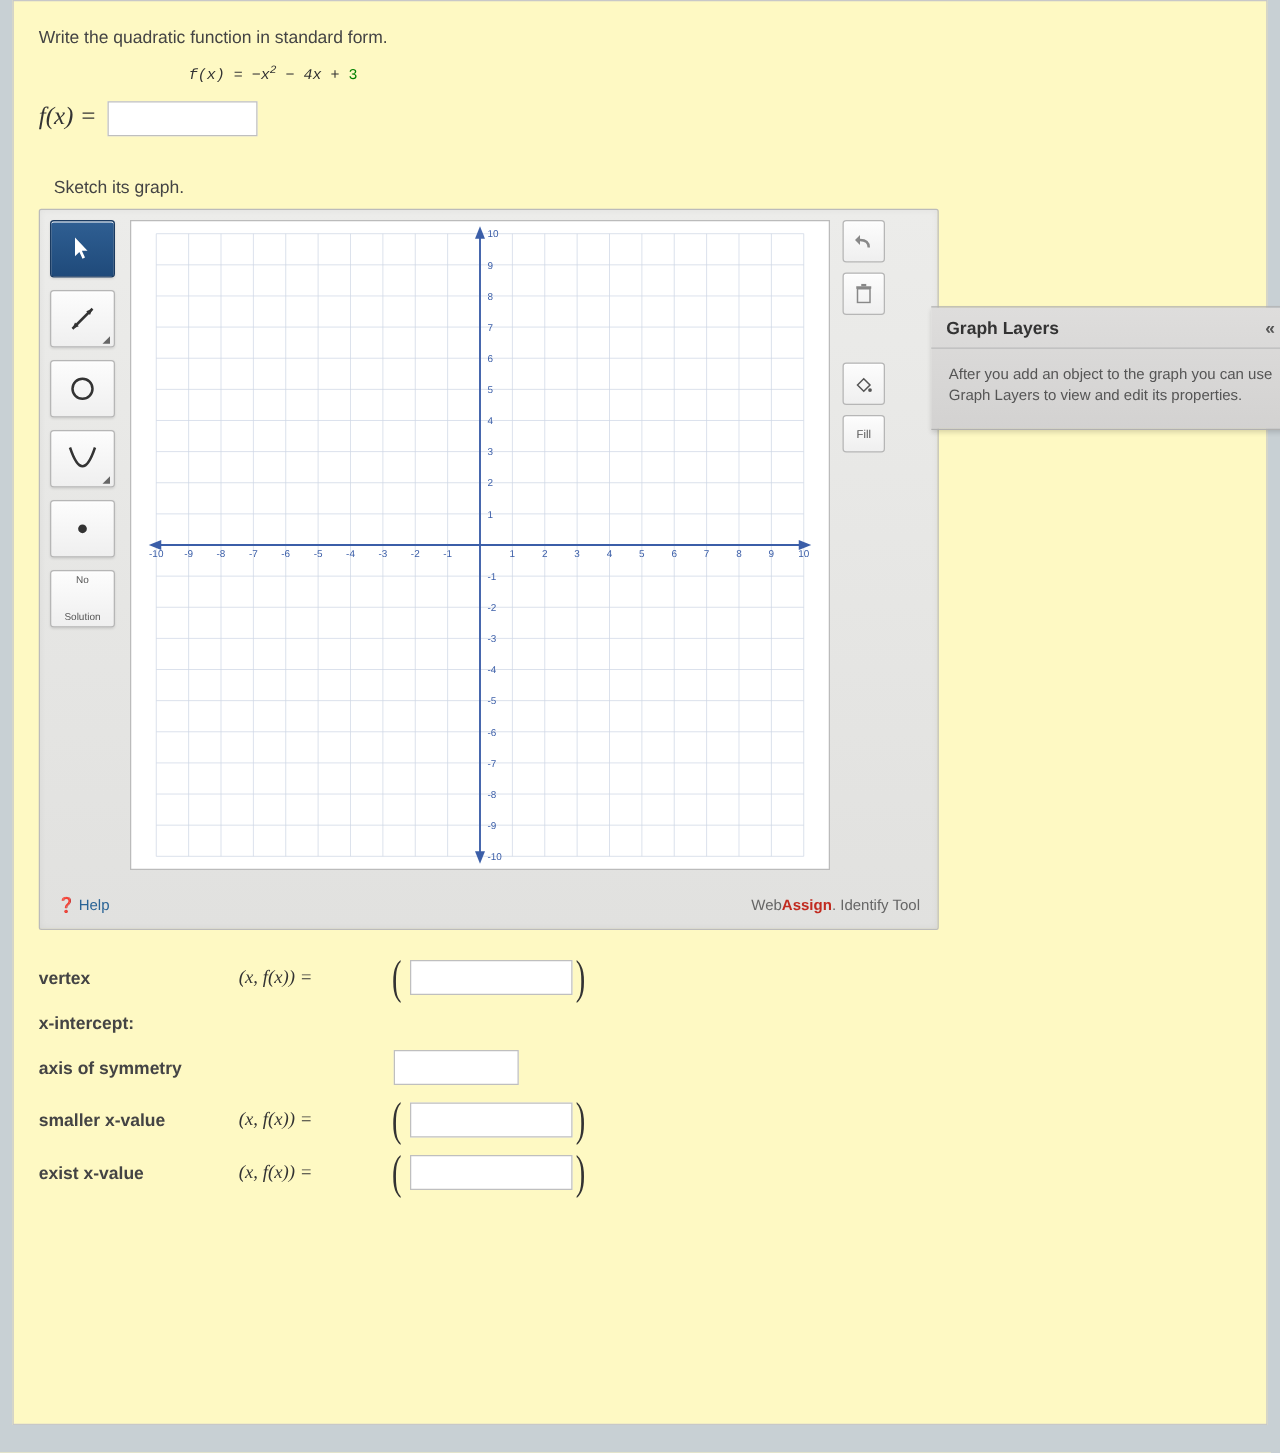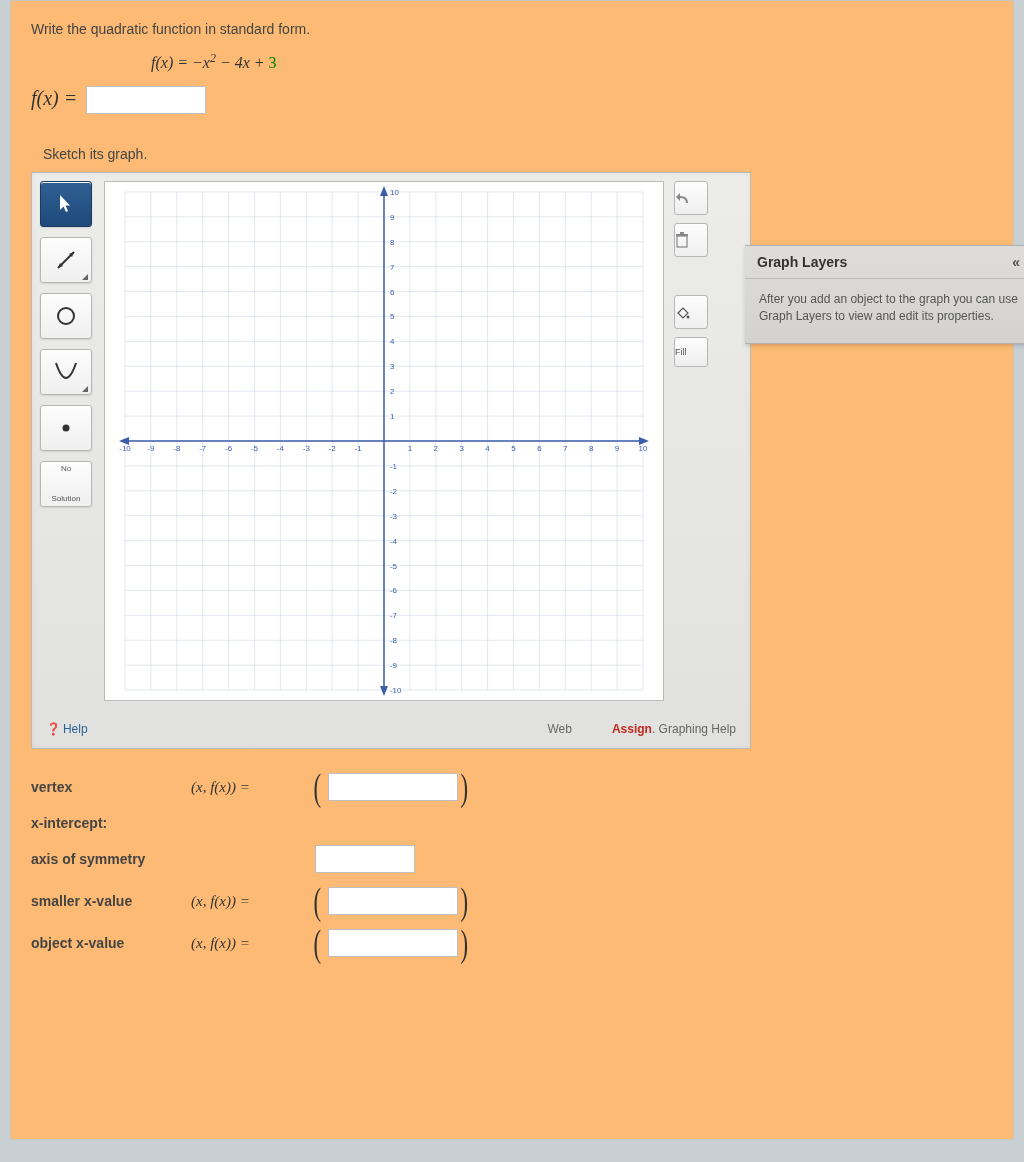--- a/index.html
+++ b/index.html
@@ -5,36 +5,36 @@
   * { box-sizing: border-box; }
   body {
     margin: 0;
     padding: 0;
     background: #c8d0d4;
     font-family: "Helvetica Neue", Arial, sans-serif;
     font-size: 14px;
     color: #333;
   }
   .page {
-    background: #fdba74;
+    background: #fef9c3;
     margin: 0 10px 10px 10px;
     border: 1px solid #c8c8c8;
     padding: 20px 20px 40px 20px;
     min-height: 1140px;
     position: relative;
   }
   .instruction {
     color: #444;
     margin-bottom: 10px;
   }
   .equation-row {
     margin: 14px 0 14px 120px;
     font-style: italic;
-    font-family: Liberation Serif, serif;
-    font-size: 16px;
+    font-family: Liberation Mono, monospace;
+    font-size: 12px;
     color: #333;
   }
   .equation-row .const-green { color: #008000; font-style: normal; }
   .fx-row {
     margin: 12px 0 32px 0;
     font-family: Liberation Serif, serif;
     font-style: italic;
     font-size: 20px;
   }
   .text-input {
@@ -81,33 +81,33 @@
     background: #fff;
     border: 1px solid #bbb;
     position: relative;
   }
   .grid-svg { width:100%; height:100%; display:block; }
   .right-btns { width:36px; display:flex; flex-direction:column; gap:8px; }
   .mini-btn {
     width:34px; height:34px;
     background: linear-gradient(#fdfdfd,#efefef);
     border:1px solid #b6b6b6; border-radius:3px;
-    display:flex; align-items:center; 
+    display:flex; align-items:center; justify-content:center;
     font-size:12px; color:#555; cursor:pointer;
     box-shadow: 0 1px 0 #fff inset;
   }
   .mini-btn.fill { font-size:9px; height:30px; }
   .footer-bar {
     display:flex; justify-content:space-between; align-items:center;
     margin-top:17px; padding:4px 6px;
   }
   .help-link { color:#2a6496; font-size:12px; cursor:pointer; }
   .help-link .ico { color:#2a8f2a; margin-right:2px; }
   .brand { font-size:12px; color:#666; }
-  .brand b { color:#c12a1f;padding-left:40px; }
+  .brand b { color:#c12a1f; }
 
   
   .layers-panel {
     position: absolute;
     left: 734px; top: 244px;
     width: 288px;
     background: linear-gradient(#dedddc,#d3d2d1);
     border: 1px solid #b0b0b0;
     border-left: none;
     box-shadow: 0 2px 4px rgba(0,0,0,0.15);
@@ -306,21 +306,21 @@
           <span>Fill</span>
         </div>
       </div>
     </div>
 
     <div class="footer-bar">
       <span class="help-link">
         <span class="ico">❓</span><span>Help</span>
       </span>
       <span class="brand">
-        <span>Web</span><b>Assign</b><span>. Graphing Help</span>
+        <span>Web</span><b>Assign</b><span>. Identify Tool</span>
       </span>
     </div>
   </div>
 
   <div class="layers-panel">
     <div class="layers-header">
       <span>Graph Layers</span>
       <span class="collapse">«</span>
     </div>
     <div class="layers-body">After you add an object to the graph you can use Graph Layers to view and edit its properties.</div>
@@ -348,21 +348,21 @@
 
     <div class="ans-row">
       <span class="ans-label">smaller x-value</span>
       <span class="ans-eq">(x, f(x))  =</span>
       <span class="paren">(</span>
       <span class="text-input text-input-sm"></span>
       <span class="paren">)</span>
     </div>
 
     <div class="ans-row">
-      <span class="ans-label">object x-value</span>
+      <span class="ans-label">exist x-value</span>
       <span class="ans-eq">(x, f(x))  =</span>
       <span class="paren">(</span>
       <span class="text-input text-input-sm"></span>
       <span class="paren">)</span>
     </div>
   </div>
 
 </div>
 
 </body></html>

